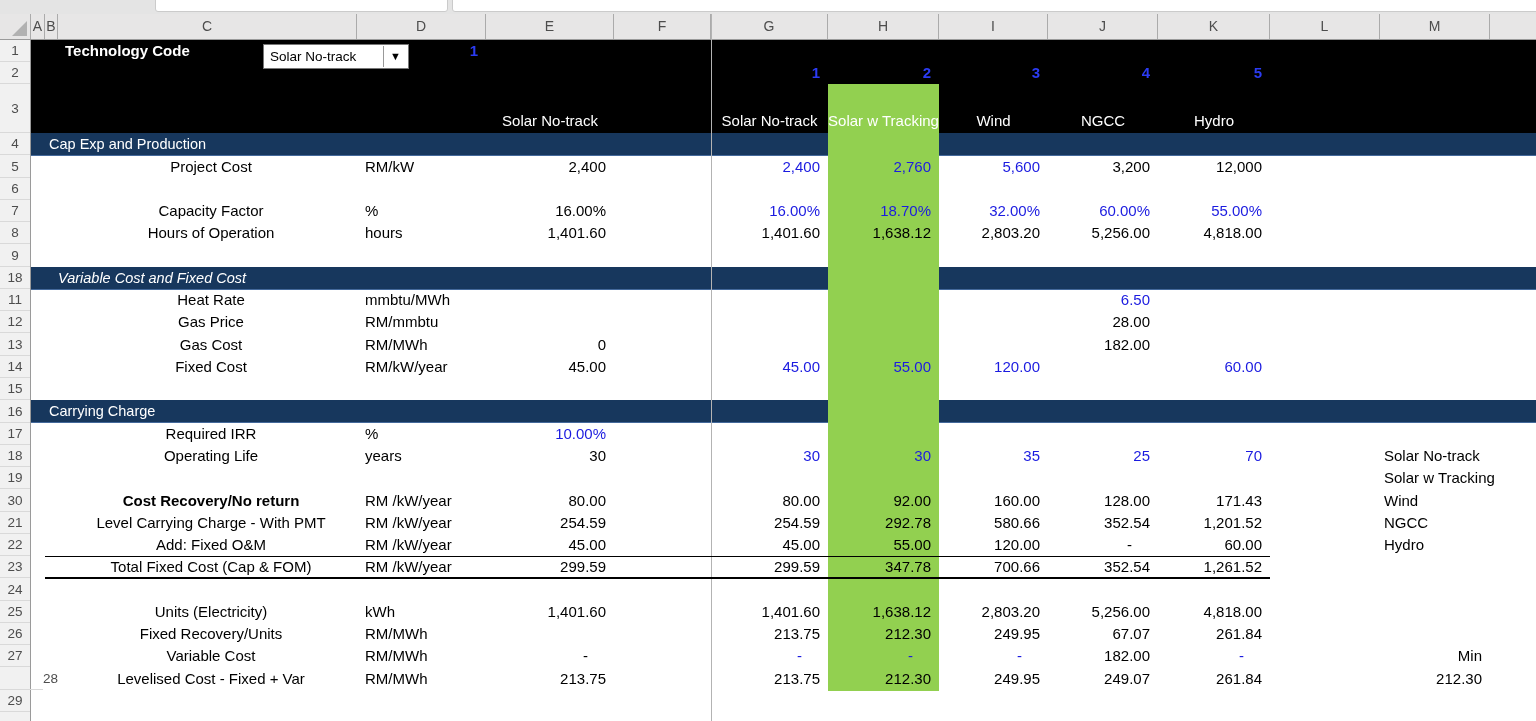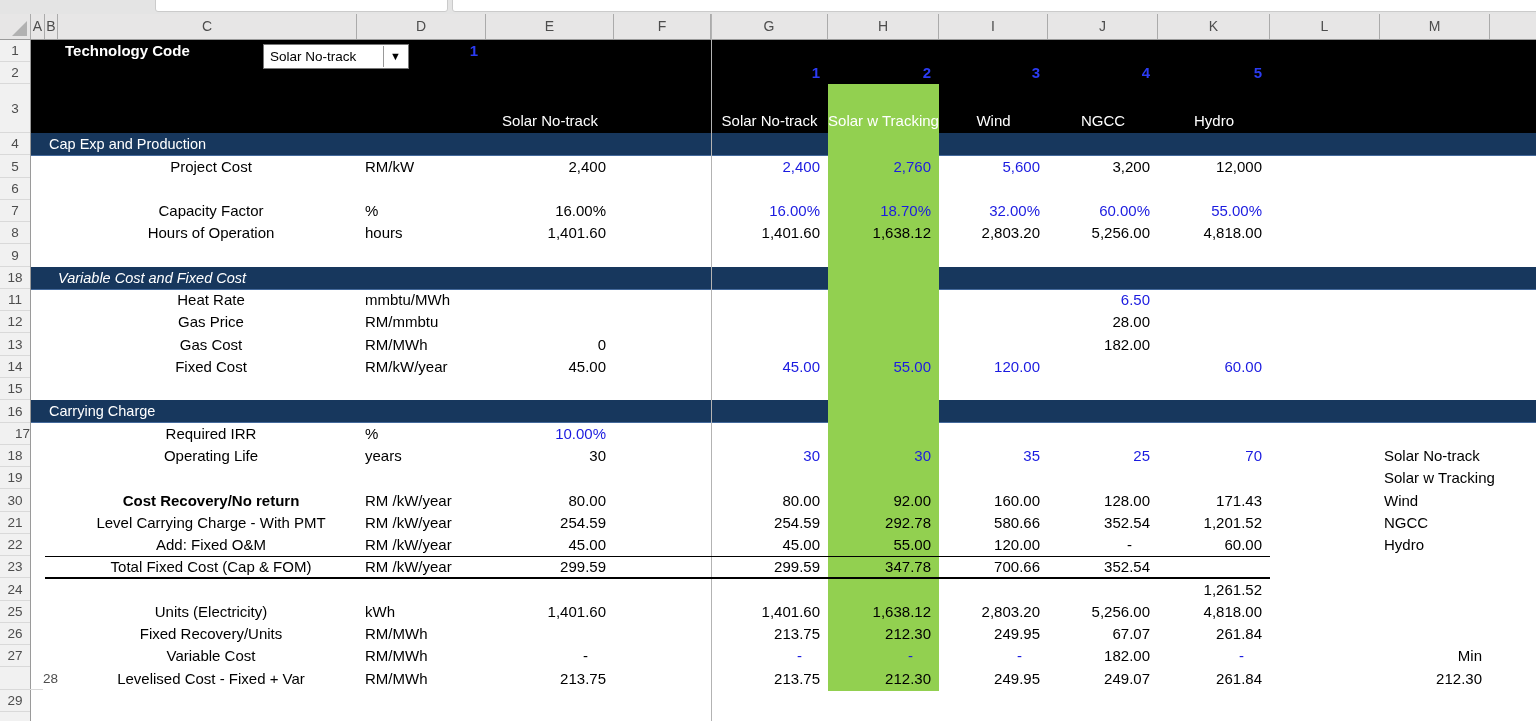--- a/index.html
+++ b/index.html
@@ -85,21 +85,21 @@
       <div class="rowcell" style="top: 160px; height: 22px; line-height: 22px;">7</div>
       <div class="rowcell" style="top: 182px; height: 22px; line-height: 22px;">8</div>
       <div class="rowcell" style="top: 204px; height: 23px; line-height: 23px;">9</div>
       <div class="rowcell" style="top: 227px; height: 22px; line-height: 22px;">18</div>
       <div class="rowcell" style="top: 249px; height: 22px; line-height: 22px;">11</div>
       <div class="rowcell" style="top: 271px; height: 22px; line-height: 22px;">12</div>
       <div class="rowcell" style="top: 293px; height: 23px; line-height: 23px;">13</div>
       <div class="rowcell" style="top: 316px; height: 22px; line-height: 22px;">14</div>
       <div class="rowcell" style="top: 338px; height: 22px; line-height: 22px;">15</div>
       <div class="rowcell" style="top: 360px; height: 23px; line-height: 23px;">16</div>
-      <div class="rowcell" style="top: 383px; height: 22px; line-height: 22px; text-align: right;">17</div>
+      <div class="rowcell" style="top: 383px; height: 22px; line-height: 22px;">17</div>
       <div class="rowcell" style="top: 405px; height: 22px; line-height: 22px;">18</div>
       <div class="rowcell" style="top: 427px; height: 22px; line-height: 22px;">19</div>
       <div class="rowcell" style="top: 449px; height: 23px; line-height: 23px;">30</div>
       <div class="rowcell" style="top: 472px; height: 22px; line-height: 22px;">21</div>
       <div class="rowcell" style="top: 494px; height: 22px; line-height: 22px;">22</div>
       <div class="rowcell" style="top: 516px; height: 22px; line-height: 22px;">23</div>
       <div class="rowcell" style="top: 538px; height: 23px; line-height: 23px;">24</div>
       <div class="rowcell" style="top: 561px; height: 22px; line-height: 22px;">25</div>
       <div class="rowcell" style="top: 583px; height: 22px; line-height: 22px;">26</div>
       <div class="rowcell" style="top: 605px; height: 22px; line-height: 22px;">27</div>
@@ -220,21 +220,21 @@
       <div class="cell dash" style="left: 1048px; width: 110px; top: 534px; height: 22px; line-height: 22px;">-</div>
       <div class="cell num" style="left: 1158px; width: 112px; top: 534px; height: 22px; line-height: 22px;">60.00</div>
       <div class="cell ml" style="left: 1380px; width: 110px; top: 534px; height: 22px; line-height: 22px;">Hydro</div>
       <div class="cell lab" style="left: 58px; width: 299px; top: 556px; height: 22px; line-height: 22px;">Total Fixed Cost (Cap &amp; FOM)</div>
       <div class="cell unit" style="left: 357px; width: 129px; top: 556px; height: 22px; line-height: 22px;">RM /kW/year</div>
       <div class="cell num" style="left: 486px; width: 128px; top: 556px; height: 22px; line-height: 22px;">299.59</div>
       <div class="cell num" style="left: 711px; width: 117px; top: 556px; height: 22px; line-height: 22px;">299.59</div>
       <div class="cell num" style="left: 828px; width: 111px; top: 556px; height: 22px; line-height: 22px;">347.78</div>
       <div class="cell num" style="left: 939px; width: 109px; top: 556px; height: 22px; line-height: 22px;">700.66</div>
       <div class="cell num" style="left: 1048px; width: 110px; top: 556px; height: 22px; line-height: 22px;">352.54</div>
-      <div class="cell num" style="left: 1158px; width: 112px; top: 556px; height: 16px; line-height: 22px; margin-top: 23px;">1,261.52</div>
+      <div class="cell num" style="left: 1158px; width: 112px; top: 556px; height: 16px; line-height: 22px;">1,261.52</div>
       <div class="cell lab" style="left: 58px; width: 299px; top: 601px; height: 22px; line-height: 22px;">Units (Electricity)</div>
       <div class="cell unit" style="left: 357px; width: 129px; top: 601px; height: 22px; line-height: 22px;">kWh</div>
       <div class="cell num" style="left: 486px; width: 128px; top: 601px; height: 22px; line-height: 22px;">1,401.60</div>
       <div class="cell num" style="left: 711px; width: 117px; top: 601px; height: 22px; line-height: 22px;">1,401.60</div>
       <div class="cell num" style="left: 828px; width: 111px; top: 601px; height: 22px; line-height: 22px;">1,638.12</div>
       <div class="cell num" style="left: 939px; width: 109px; top: 601px; height: 22px; line-height: 22px;">2,803.20</div>
       <div class="cell num" style="left: 1048px; width: 110px; top: 601px; height: 22px; line-height: 22px;">5,256.00</div>
       <div class="cell num" style="left: 1158px; width: 112px; top: 601px; height: 22px; line-height: 22px;">4,818.00</div>
       <div class="cell lab" style="left: 58px; width: 299px; top: 623px; height: 22px; line-height: 22px;">Fixed Recovery/Units</div>
       <div class="cell unit" style="left: 357px; width: 129px; top: 623px; height: 22px; line-height: 22px;">RM/MWh</div>

